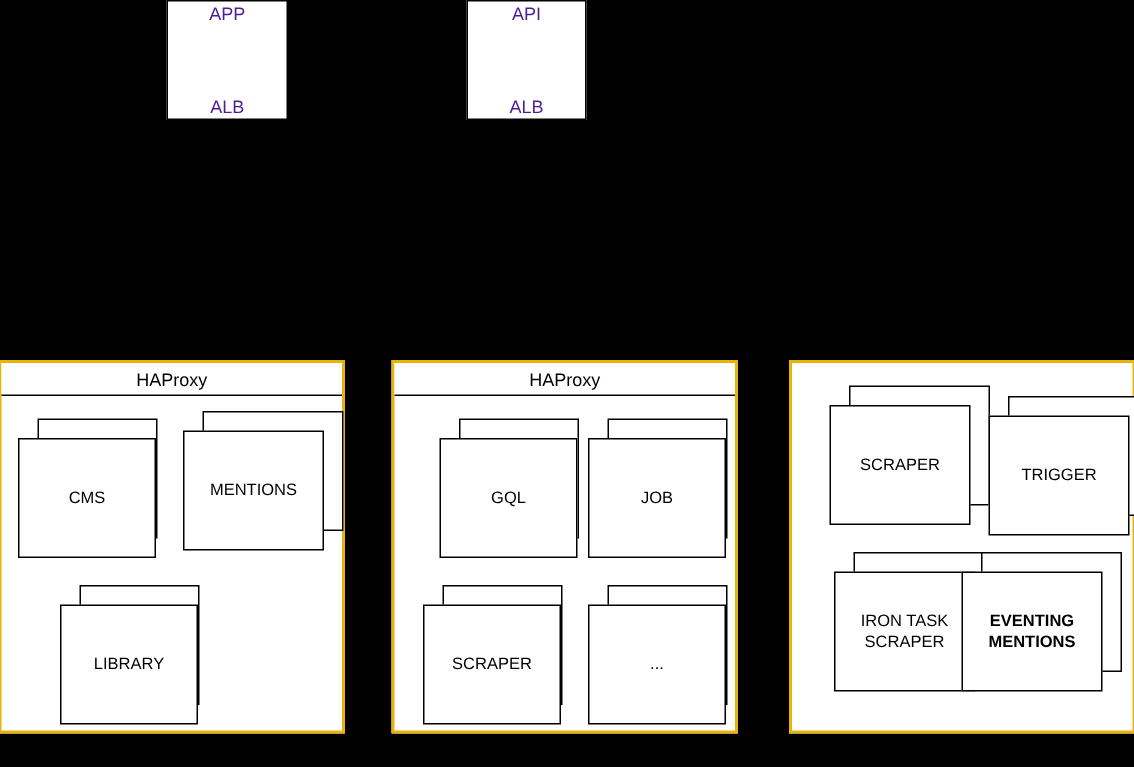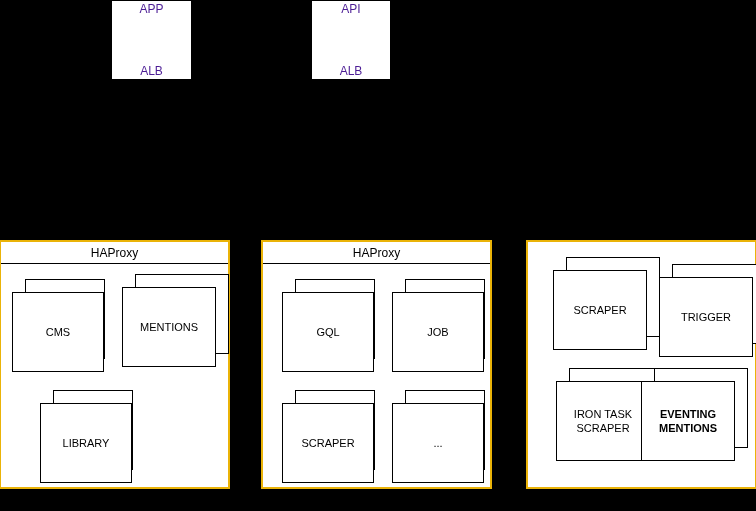--- a/index.html
+++ b/index.html
@@ -133,21 +133,21 @@
         </div>
       </div>
     </div>
   </div>
 
   <div class="panel" style="left:261px; top:240px; width:231px; height:249px;">
     <div class="panel-header">
       <span>HAProxy</span>
     </div>
     <div class="panel-body">
-      <div class="card-stack" style="left:19px; top:15px;padding-left:34px;">
+      <div class="card-stack" style="left:30px; top:15px;padding-left:34px;">
         <div class="card-back"></div>
         <div class="card-front">
           <span>GQL</span>
         </div>
       </div>
       <div class="card-stack" style="left:129px; top:15px;">
         <div class="card-back"></div>
         <div class="card-front">
           <span>JOB</span>
         </div>

